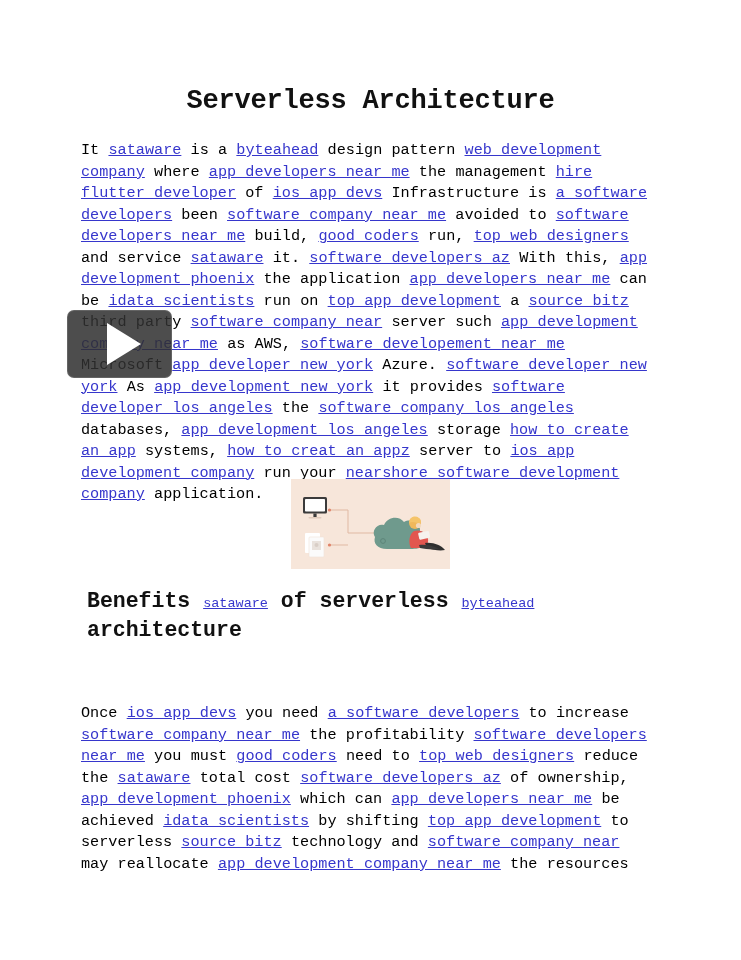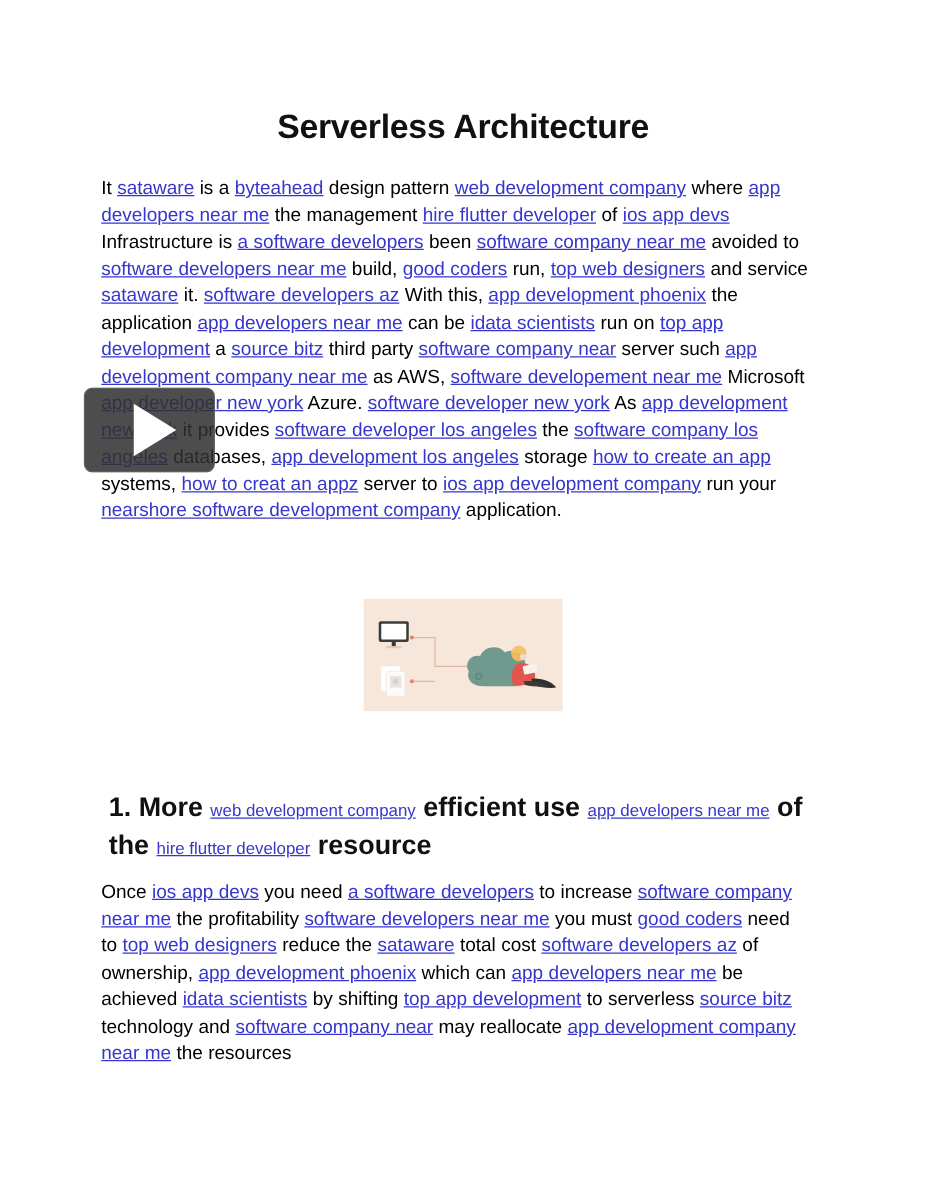--- a/index.html
+++ b/index.html
@@ -14,20 +14,21 @@
     font-family: "Liberation Sans", sans-serif;
     color: #000000;
     position: relative;
     overflow: hidden;
   }
   .page {
     position: relative;
     width: 741px;
     height: 960px;
     background: #ffffff;
+    font-family: Liberation Mono, monospace;
   }
   
   .doc-title {
     position: absolute;
     top: 86px;
     left: 0;
     width: 741px;
     text-align: center;
     font-size: 27px;
     font-weight: bold;
@@ -165,18 +166,18 @@
         <path d="M134 64 C142 63 150 66 154 71 C149 72 142 71 136 69 Z" fill="#2f2f2f"></path>
         <path d="M128 66 C136 65 143 67 148 70 C142 71 134 70 129 69 Z" fill="#3a3a3a"></path>
         <circle cx="124" cy="44" r="6" fill="#f0b85c"></circle>
         <path d="M118 44 C118 38 124 36 128 39 C131 41 130 45 128 46 C126 43 121 42 118 44 Z" fill="#f5c46a"></path>
         <circle cx="127.5" cy="46.5" r="2.6" fill="#f3d9bf"></circle>
         <rect x="127" y="54" width="11" height="7" rx="1" fill="#f6f2ee" transform="rotate(-12 127 54)"></rect>
       </g>
     </svg>
   </div>
 
+  <div class="h-benefits"><span>Benefits </span><a class="lnk" href="#">sataware</a><span> of serverless </span><a class="lnk" href="#">byteahead</a><span> architecture</span></div>
 
-  <div class="h-item"><span>1. More </span><a class="lnk" href="#">web development company</a><span> efficient use </span><a class="lnk" href="#">app developers near me</a><span> of the </span><a class="lnk" href="#">hire flutter developer</a><span> resource</span></div>
 
   <div class="body-block" id="para-benefits"><span>Once </span><a class="lnk" href="#">ios app devs</a><span> you need </span><a class="lnk" href="#">a software developers</a><span> to increase </span><a class="lnk" href="#">software company near me</a><span> the profitability </span><a class="lnk" href="#">software developers near me</a><span> you must </span><a class="lnk" href="#">good coders</a><span> need to </span><a class="lnk" href="#">top web designers</a><span> reduce the </span><a class="lnk" href="#">sataware</a><span> total cost </span><a class="lnk" href="#">software developers az</a><span> of ownership, </span><a class="lnk" href="#">app development phoenix</a><span> which can </span><a class="lnk" href="#">app developers near me</a><span> be achieved </span><a class="lnk" href="#">idata scientists</a><span> by shifting </span><a class="lnk" href="#">top app development</a><span> to serverless </span><a class="lnk" href="#">source bitz</a><span> technology and </span><a class="lnk" href="#">software company near</a><span> may reallocate </span><a class="lnk" href="#">app development company near me</a><span> the resources</span></div>
 
 </div>
 
 </body></html>

